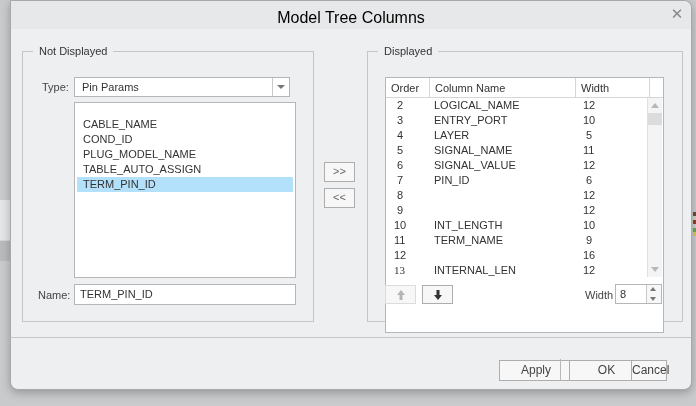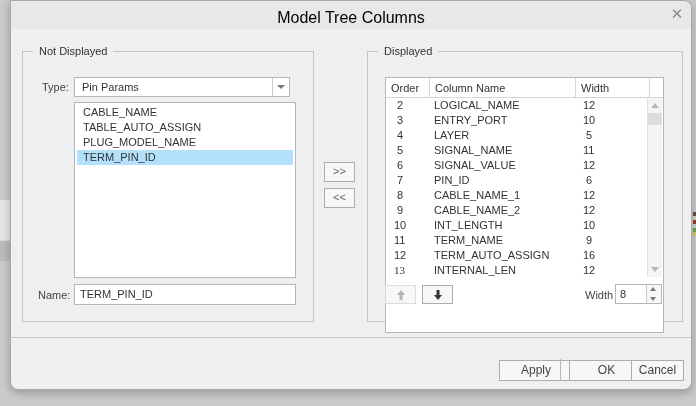--- a/index.html
+++ b/index.html
@@ -35,21 +35,21 @@
   .combo {
     position:absolute; left:63px; top:76px; width:216px; height:20px;
     background:#fff; border:1px solid #b5b6b8; box-sizing:border-box;
   }
   .combo-text { position:absolute; left:7px; top:3px; color:#333; }
   .combo-btn { position:absolute; right:0; top:0; width:16px; height:18px; border-left:1px solid #c8c8c8; }
   .tri-down { position:absolute; left:4px; top:7px; width:0; height:0; border-left:4px solid transparent; border-right:4px solid transparent; border-top:4px solid #777; }
   .listbox { position:absolute; left:63px; top:101px; width:222px; height:176px; background:#fff; border:1px solid #b5b6b8; box-sizing:border-box; }
   .li { height:15px; line-height:15px; padding-left:6px; margin:0 2px; color:#333; }
   .li.sel { background:#b3e0fa; }
-  .li:first-child { margin-top:2px; }
+  .li:first-child { margin-top:14px; }
   .textfield { position:absolute; left:63px; top:283px; width:222px; height:21px; background:#fff; border:1px solid #b5b6b8; box-sizing:border-box; padding:3px 0 0 5px; color:#333; }
   .btn {
     position:absolute; background:#f7f7f7; border:1px solid #adadad; box-sizing:border-box;
     text-align:center; color:#444; cursor:pointer;
   }
   .arrow-btn { left:313px; width:31px; height:20px; line-height:17px; font-size:11px; color:#666; }
   .table { position:absolute; left:374px; top:76px; width:279px; height:256px; background:#fff; border:1px solid #b5b6b8; box-sizing:border-box; overflow:hidden; }
   .thead { position:absolute; left:0; top:0; width:100%; height:19px; border-bottom:1px solid #d6d6d6; background:#fff; }
   .th { position:absolute; top:0; height:19px; line-height:20px; padding-left:5px; box-sizing:border-box; color:#333; border-right:1px solid #d6d6d6; }
   .rows { position:absolute; left:0; top:20px; width:264px; }
@@ -92,22 +92,23 @@
   </fieldset>
   <span class="lbl" style="left:31px;top:80px;">Type:</span>
   <div class="combo">
     <span class="combo-text">Pin Params</span>
     <div class="combo-btn">
       <span class="tri-down"></span>
     </div>
   </div>
   <div class="listbox">
     <div class="li">CABLE_NAME</div>
+    <div class="li">COND_ID</div>
+    <div class="li">PLUG_MODEL_NAME</div>
     <div class="li">TABLE_AUTO_ASSIGN</div>
-    <div class="li">PLUG_MODEL_NAME</div>
     <div class="li sel">TERM_PIN_ID</div>
   </div>
   <span class="lbl" style="left:27px;top:288px;">Name:</span>
   <div class="textfield">TERM_PIN_ID</div>
 
   <div class="btn arrow-btn" style="top:161px;">&gt;&gt;</div>
   <div class="btn arrow-btn" style="top:187px;">&lt;&lt;</div>
 
   <fieldset class="group g-right">
     <span class="legend">Displayed</span>
@@ -144,41 +145,38 @@
           <span class="c-name">SIGNAL_VALUE</span>
           <span class="c-width">12</span>
         </div>
       <div class="row">
           <span class="c-order">7</span>
           <span class="c-name">PIN_ID</span>
           <span class="c-width" style="left:200px;">6</span>
         </div>
       <div class="row">
           <span class="c-order">8</span>
-          <span class="c-name">CABLE_NAME_1</span>
           <span class="c-width">12</span>
         </div>
       <div class="row">
           <span class="c-order">9</span>
-          <span class="c-name">CABLE_NAME_2</span>
           <span class="c-width">12</span>
         </div>
       <div class="row">
           <span class="c-order" style="left:8px;">10</span>
           <span class="c-name">INT_LENGTH</span>
           <span class="c-width">10</span>
         </div>
       <div class="row">
           <span class="c-order" style="left:8px;">11</span>
           <span class="c-name">TERM_NAME</span>
           <span class="c-width" style="left:200px;">9</span>
         </div>
       <div class="row">
           <span class="c-order" style="left:8px;">12</span>
-          <span class="c-name">TERM_AUTO_ASSIGN</span>
           <span class="c-width">16</span>
         </div>
       <div class="row">
           <span class="c-order" style="left:8px;font-family:Liberation Serif, serif;">13</span>
           <span class="c-name">INTERNAL_LEN</span>
           <span class="c-width">12</span>
         </div>
     </div>
     <div class="vscroll">
       <span class="sc-up"></span>
@@ -205,14 +203,14 @@
       <span class="spin-up"></span>
       <span class="spin-down"></span>
     </div>
   </div>
 
   <div class="divider"></div>
 
   <div class="btn footer-btn" style="left:488px;width:74px;">Apply</div>
   <div class="vsep"></div>
   <div class="btn footer-btn" style="left:558px;width:75px;">OK</div>
-  <div class="btn footer-btn" style="left:620px;width:53px;">Cancel</div>
+  <div class="btn footer-btn" style="left:620px;width:36px;">Cancel</div>
 </div>
 
 </body></html>

